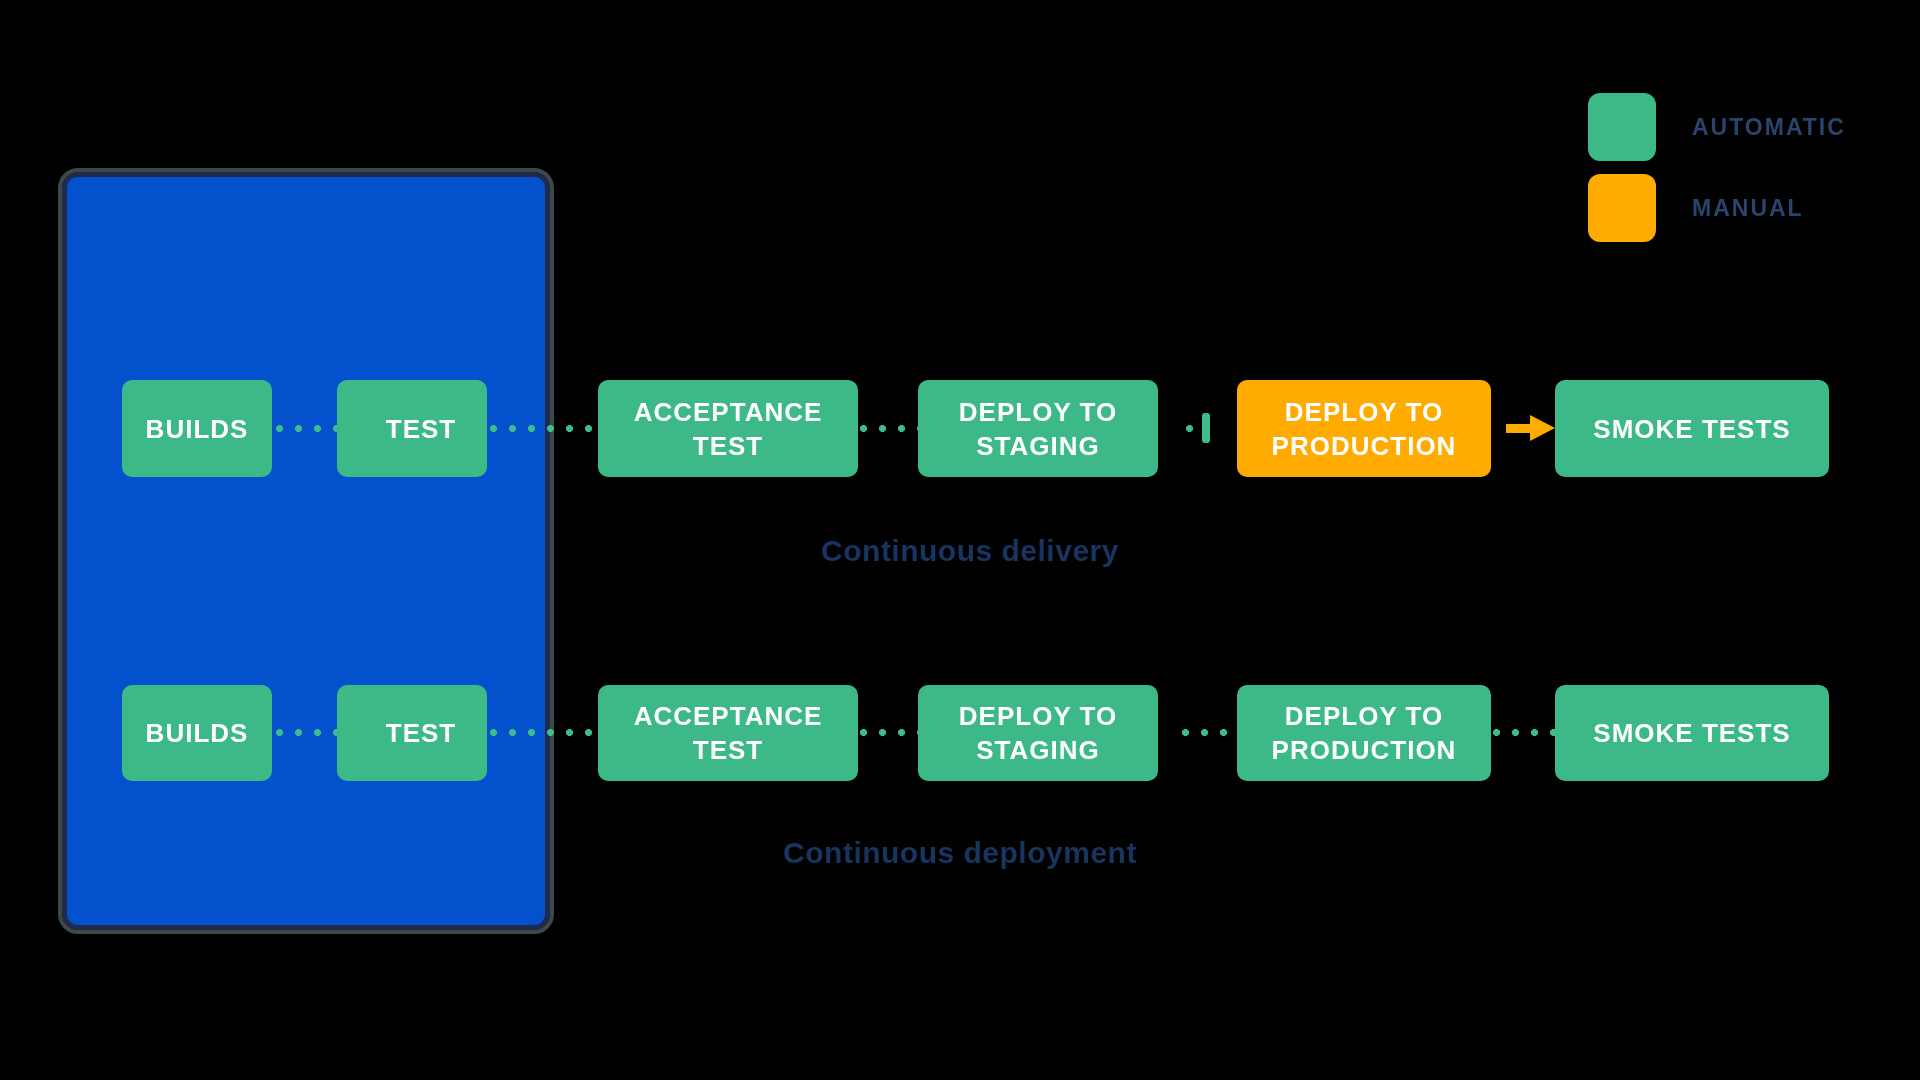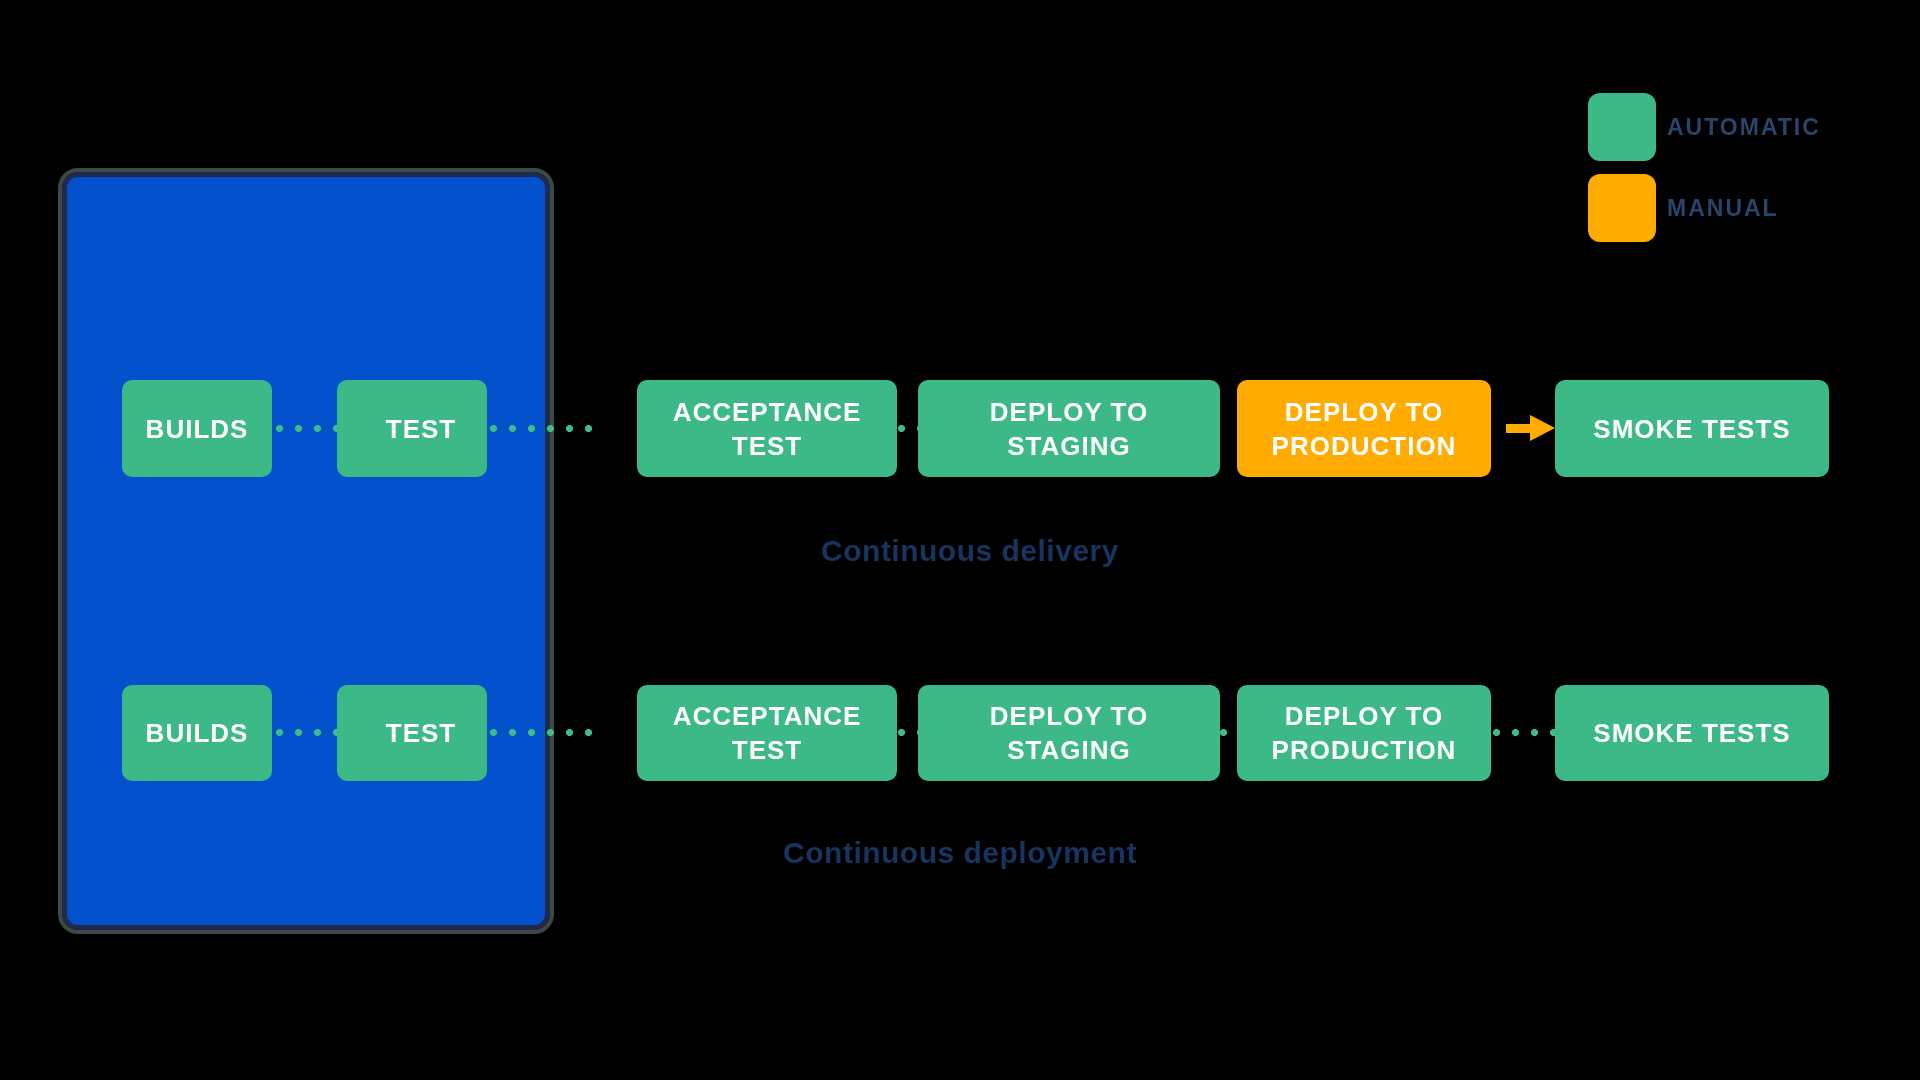--- a/index.html
+++ b/index.html
@@ -23,22 +23,22 @@
     display:flex;align-items:center;justify-content:center;text-align:center;
     color:#FFFFFF;font-weight:bold;font-size:26px;line-height:34px;letter-spacing:1px;
     padding:0 14px;box-sizing:border-box;
   }
   .green{background:#3CB987;}
   .orange{background:#FFAB00;}
   .r1{top:380px;}
   .r2{top:685px;height:96px;}
   .p-builds{left:122px;width:150px;}
   .p-test{left:337px;width:150px;padding-left:32px;}
-  .p-accept{left:598px;width:260px;margin-left:39px;}
-  .p-staging{left:918px;width:302px;}
+  .p-accept{left:598px;width:260px;}
+  .p-staging{left:918px;width:240px;}
   .p-prod{left:1237px;width:254px;}
   .p-smoke{left:1555px;width:274px;}
   
   .dots{
     position:absolute;height:9px;z-index:1;
     background-image:radial-gradient(circle,#3FBC8B 3.2px,rgba(0,0,0,0) 3.8px);
     background-size:19px 9px;background-repeat:repeat-x;background-position:0 50%;
   }
   .cy1{top:424px;} .cy2{top:728px;}
   .c1{left:270px;width:70px;}
@@ -66,21 +66,21 @@
     position:absolute;width:700px;text-align:center;
     color:#18345F;font-size:30px;font-weight:600;letter-spacing:0.5px;
   }
   .cap-delivery{left:620px;top:534px;}
   .cap-deployment{left:610px;top:836px;}
   
   .legend{position:absolute;left:1588px;top:93px;}
   .legend-row{display:flex;align-items:center;margin-bottom:13px;}
   .swatch{width:68px;height:68px;border-radius:12px;flex:0 0 auto;}
   .legend-label{
-    margin-left:11px;color:#2B446B;font-weight:bold;font-size:23px;letter-spacing:2px;
+    margin-left:36px;color:#2B446B;font-weight:bold;font-size:23px;letter-spacing:2px;
     white-space:nowrap;
   }
 </style>
 </head>
 <body>
 
 <div class="canvas">
 
   <div class="legend">
     <div class="legend-row">

